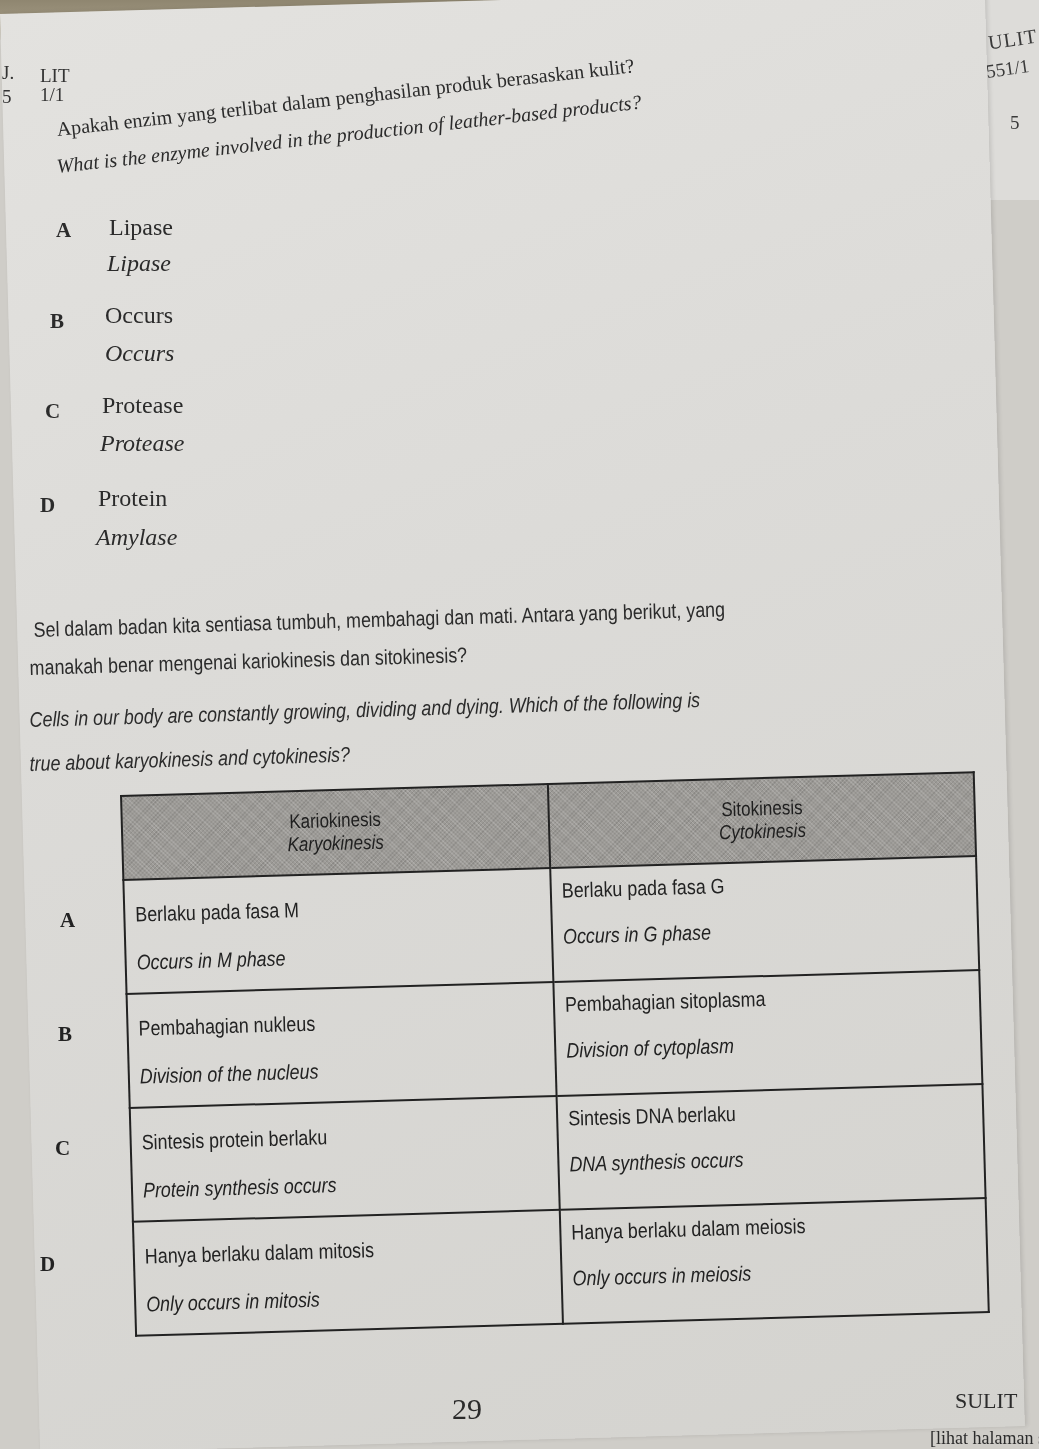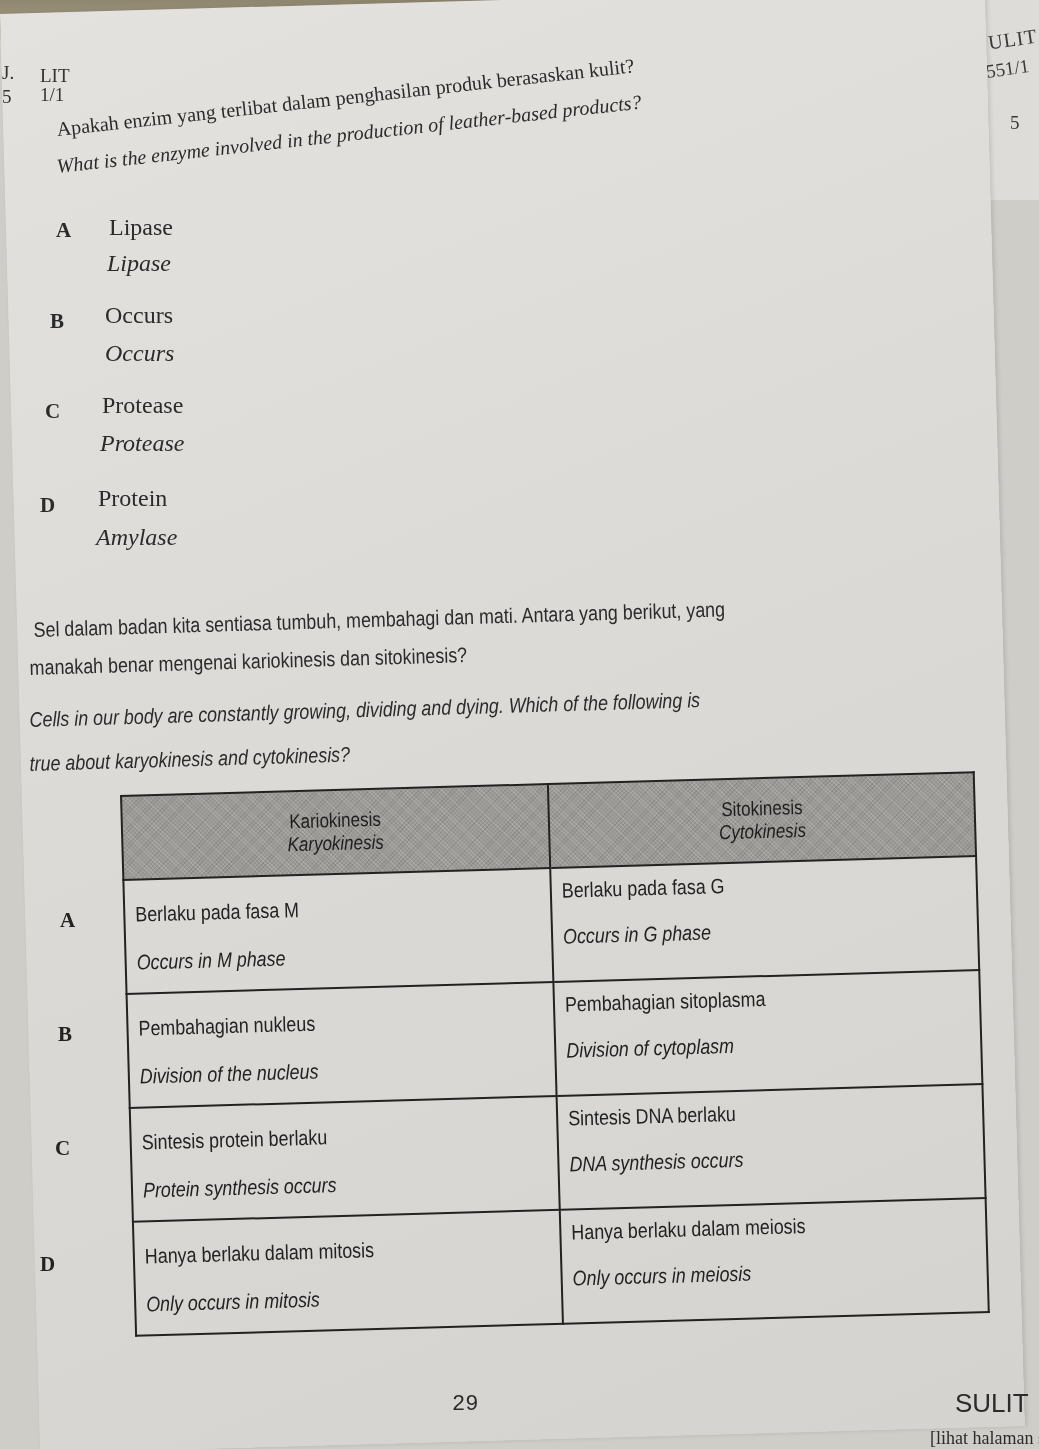--- a/index.html
+++ b/index.html
@@ -106,26 +106,26 @@
   .cell.right .ms { top: 10px; }
   .cell.right .en { top: 56px; }
   .row-letter {
     position: absolute;
     font-family: "Liberation Serif", serif;
     font-weight: bold;
     font-size: 21px;
     color: #222;
   }
   .footer-num {
-    font-family: Liberation Mono, monospace;
+    font-family: Liberation Serif, serif;
+    font-size: 30px;
+  }
+  .footer-sulit {
+    font-family: Liberation Serif, serif;
     font-size: 22px;
-  }
-  .footer-sulit {
-    font-family: Liberation Sans, sans-serif;
-    font-size: 26px;
   }
   .footer-next {
     font-family: "Liberation Serif", serif;
     font-size: 18px;
   }
 </style>
 </head>
 <body>
 
 <div class="bg-top"></div>

